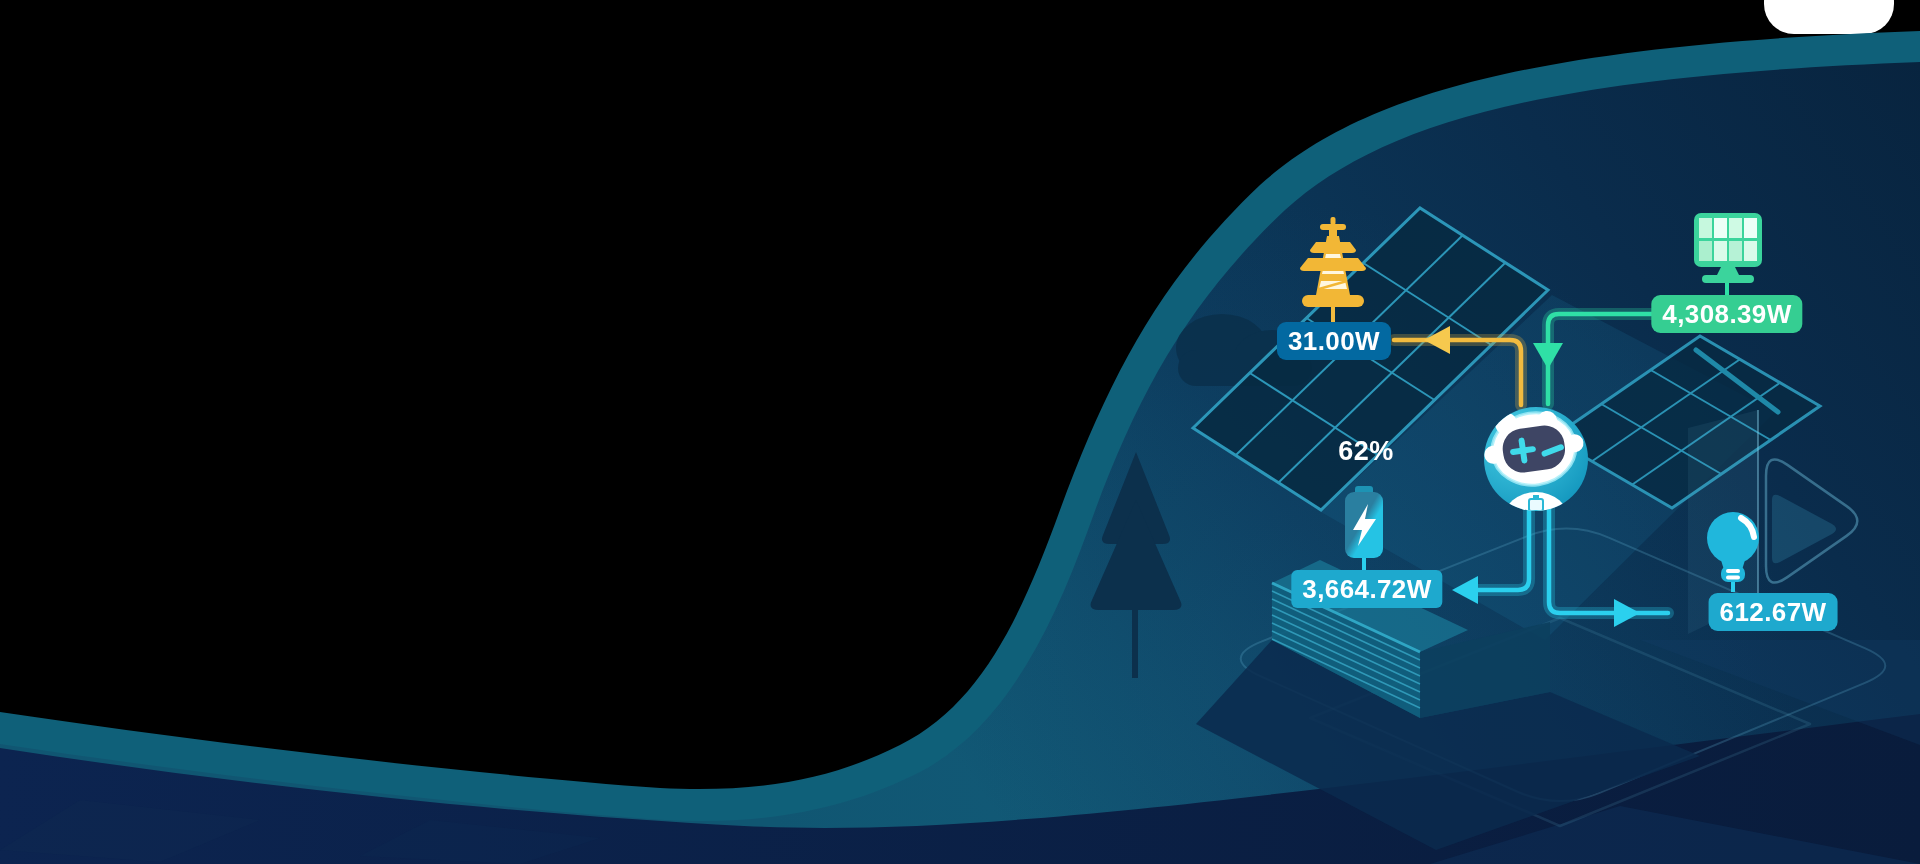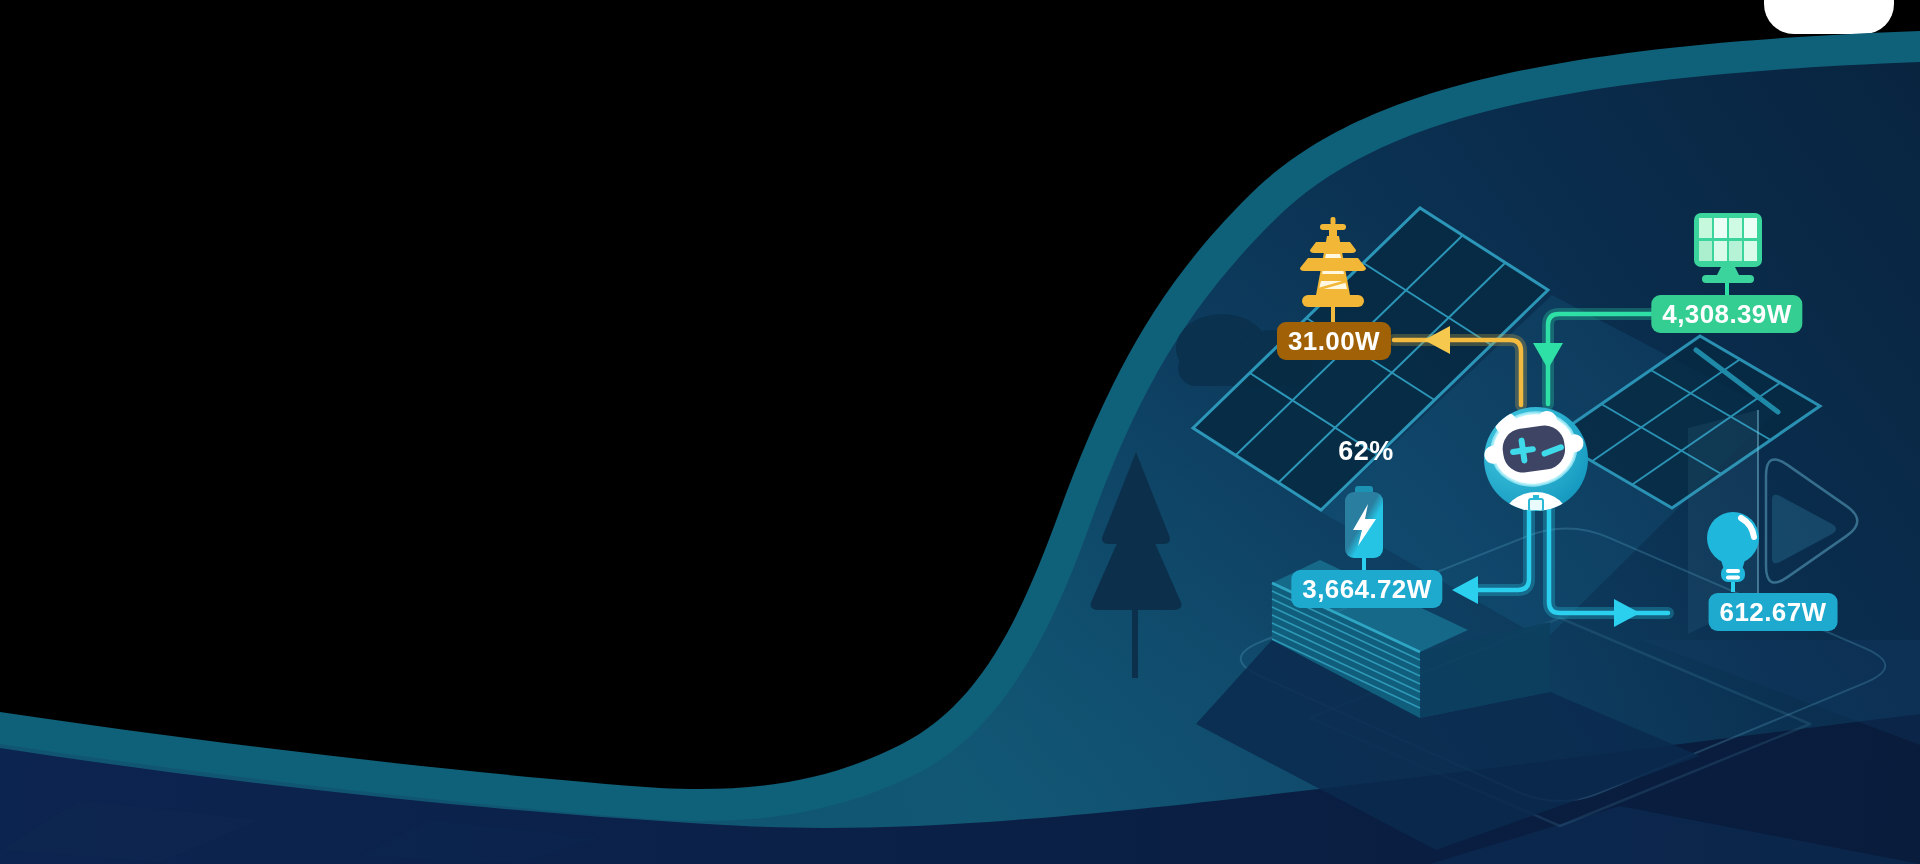--- a/index.html
+++ b/index.html
@@ -8,21 +8,21 @@
     font-family:"Liberation Sans",sans-serif;
   }
   #scene-svg{position:absolute;left:0;top:0;width:1920px;height:864px;display:block;}
   .badge{
     position:absolute;transform:translateX(-50%);
     display:flex;align-items:center;justify-content:center;
     height:38px;padding:2px 11px;box-sizing:border-box;
     border-radius:9px;color:#fff;font-weight:700;font-size:26px;
     letter-spacing:0.4px;white-space:nowrap;
   }
-  .badge.grid{background:#a16207;}
+  .badge.grid{background:#0369a1;}
   .badge.solar{background:#35CE92;}
   .badge.cyan{background:#1EA9CE;}
   .soc{
     position:absolute;transform:translateX(-50%);
     color:#fff;font-weight:700;font-size:27px;letter-spacing:0.5px;
   }
 </style>
 </head>
 <body>
 
@@ -221,17 +221,17 @@
     </g>
   </g>
 </svg>
 
 <div class="soc" style="left:1366px;top:436px;">62%</div>
 
 <div class="badge grid" style="left:1334px;top:322px;">31.00W</div>
 
 <div class="badge solar" style="left:1727px;top:295px;">4,308.39W</div>
 
-<div class="badge cyan" style="left:1367px;top:570px;">3,664.72W</div>
+<div class="badge cyan" style="left:1367px;top:570px;border-radius:6px;">3,664.72W</div>
 
 <div class="badge cyan" style="left:1733px;top:593px;margin-left:40px;">612.67W</div>
 
 </div>
 
 </body></html>

